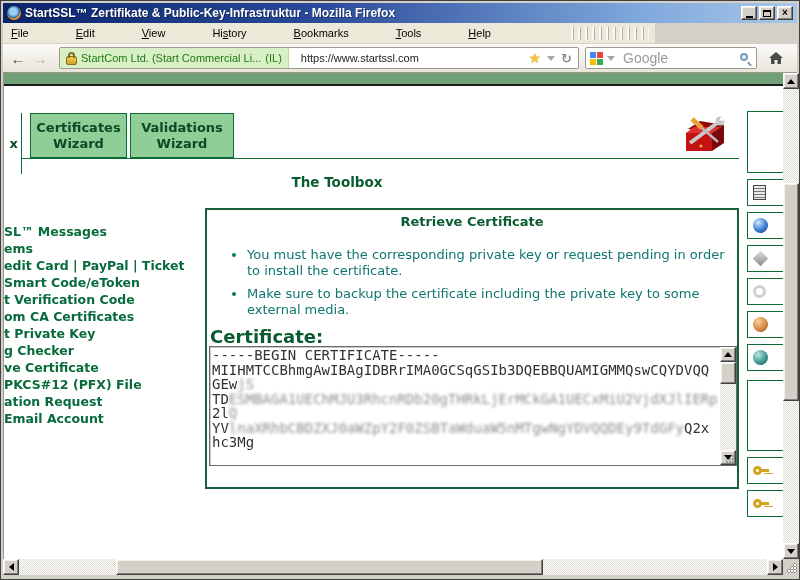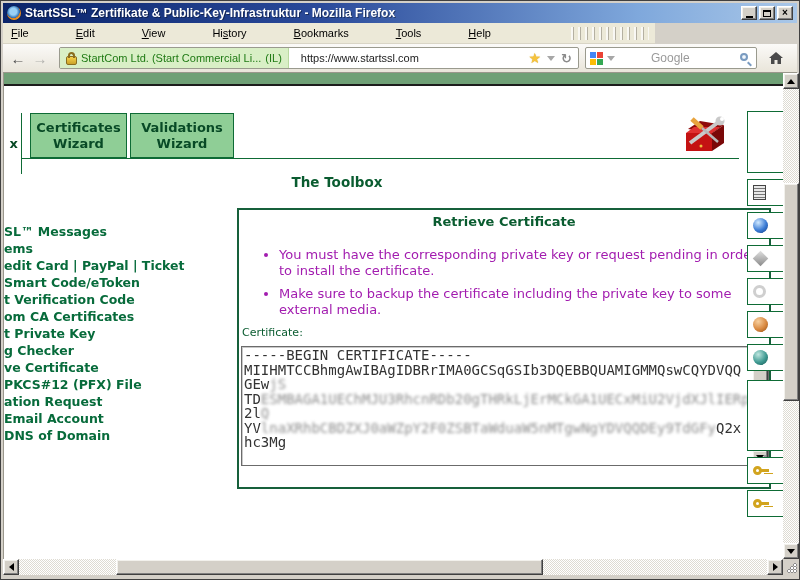--- a/index.html
+++ b/index.html
@@ -46,21 +46,21 @@
   .star{color:#F6C33D;font-size:14px;line-height:1;text-shadow:0 0 1px #c89a20;padding:0 2px;}
   .smallarrow{width:0;height:0;border-left:4px solid transparent;border-right:4px solid transparent;
     border-top:5px solid #a7a7a7;margin:0 4px;}
   .reload{color:#8a8a8a;font-size:13px;font-weight:bold;padding:0 6px 0 2px;font-family:"DejaVu Sans",sans-serif;}
   .searchbox{height:22px;flex:0 0 172px;margin-left:6px;background:#fff;border:1px solid #9a9a8e;border-radius:2px;
     display:flex;align-items:center;box-sizing:border-box;padding:0 4px;}
   .gicon{width:13px;height:13px;display:grid;grid-template-columns:6px 6px;grid-template-rows:6px 6px;gap:1px;}
   .gicon i{display:block}
   .gicon i:nth-child(1){background:#4285F4}.gicon i:nth-child(2){background:#EA4335}
   .gicon i:nth-child(3){background:#FBBC05}.gicon i:nth-child(4){background:#34A853}
-  .searchtext{flex:1;color:#9a9a9a;font-size:12px;padding-left:4px;margin-left:28px;}
+  .searchtext{flex:1;color:#9a9a9a;font-size:14px;padding-left:4px;}
   .mag{width:13px;height:13px;position:relative;}
   .mag:before{content:"";position:absolute;left:1px;top:1px;width:8px;height:8px;border:2px solid #7a9bc0;
     border-radius:50%;box-sizing:border-box;background:radial-gradient(#fff,#cfe0f2);}
   .mag:after{content:"";position:absolute;right:0;bottom:0;width:5px;height:2px;background:#7a9bc0;
     transform:rotate(45deg);}
   .homebtn{margin-left:8px;width:22px;height:22px;display:flex;align-items:center;justify-content:center;}
   
   .content{position:absolute;left:2px;top:72px;width:780px;height:486px;background:#fff;overflow:hidden;
     border-left:1px solid #9a978c;box-sizing:border-box;}
   .greenband{position:absolute;left:0;top:0;width:780px;height:11px;background:#6FA076;}
@@ -75,25 +75,25 @@
   .tabline{position:absolute;left:18px;top:85px;width:717px;height:1px;background:#0E6B35;}
   .page-heading{position:absolute;left:18px;top:101px;width:630px;text-align:center;
     color:#0A5C30;font-weight:bold;font-size:13.5px;font-family:"DejaVu Sans",sans-serif;}
   .toolbox-svg{position:absolute;left:674px;top:38px;}
   
   .sidebar{position:absolute;left:0;top:150px;width:200px;font-family:"DejaVu Sans",sans-serif;
     font-size:12.5px;font-weight:bold;color:#076B3B;line-height:17px;white-space:nowrap;}
   .side-link{height:17px;overflow:hidden;}
   
   .panel{position:absolute;left:201px;top:135px;width:534px;height:281px;border:2px solid #17603B;
-    box-sizing:border-box;font-family:"DejaVu Sans",sans-serif;margin-left:32px;}
+    box-sizing:border-box;font-family:"DejaVu Sans",sans-serif;}
   .panel-title{text-align:center;color:#0A5C30;font-weight:bold;font-size:13px;margin-top:4px;}
-  .panel ul{margin:18px 10px 0 40px;padding:0;color:#a21caf;font-size:13px;line-height:16px;}
+  .panel ul{margin:18px 10px 0 40px;padding:0;color:#0f766e;font-size:13px;line-height:16px;}
   .panel li{margin-bottom:7px;}
-  .cert-label{position:absolute;left:3px;top:116px;color:#0A5C30;font-weight:normal;font-size:11px;}
+  .cert-label{position:absolute;left:3px;top:116px;color:#0A5C30;font-weight:bold;font-size:18px;}
   .cert-box{position:absolute;left:2px;top:136px;width:528px;height:120px;background:#fff;
     border:1px solid #6b6b6b;box-shadow:inset 1px 1px 0 #c9c9c9;box-sizing:border-box;overflow:hidden;}
   .cert-text{position:absolute;left:2px;top:1px;right:18px;font-family:"DejaVu Sans Mono",monospace;
     font-size:14px;line-height:14.5px;color:#333;white-space:nowrap;overflow:hidden;}
   .cert-text .blur{filter:blur(1.6px);color:#8f8f8f;}
   .cert-vsb{position:absolute;right:0;top:0;width:16px;height:118px;background-color:#f2f1ed;
     background-image:conic-gradient(#fff 25%,#dedbd2 0 50%,#fff 0 75%,#dedbd2 0);background-size:2px 2px;}
   .cert-vsb .sb-btn{position:absolute;left:0;width:16px;height:15px;}
   .cert-thumb{position:absolute;left:0;top:15px;width:16px;height:22px;}
   .cert-grip{position:absolute;right:1px;bottom:1px;width:10px;height:10px;
@@ -244,21 +244,20 @@
         <div class="side-link">edit Card | PayPal | Ticket</div>
         <div class="side-link">Smart Code/eToken</div>
         <div class="side-link">t Verification Code</div>
         <div class="side-link">om CA Certificates</div>
         <div class="side-link">t Private Key</div>
         <div class="side-link">g Checker</div>
         <div class="side-link">ve Certificate</div>
         <div class="side-link">PKCS#12 (PFX) File</div>
         <div class="side-link">ation Request</div>
         <div class="side-link">Email Account</div>
-        <div class="side-link">DNS of Domain</div>
       </div>
 
     <div class="panel">
       <div class="panel-title">Retrieve Certificate</div>
       <ul>
         <li>You must have the corresponding private key or request pending in order to install the certificate.</li>
         <li>Make sure to backup the certificate including the private key to some external media.</li>
       </ul>
       <div class="cert-label">Certificate:</div>
       <div class="cert-box">

